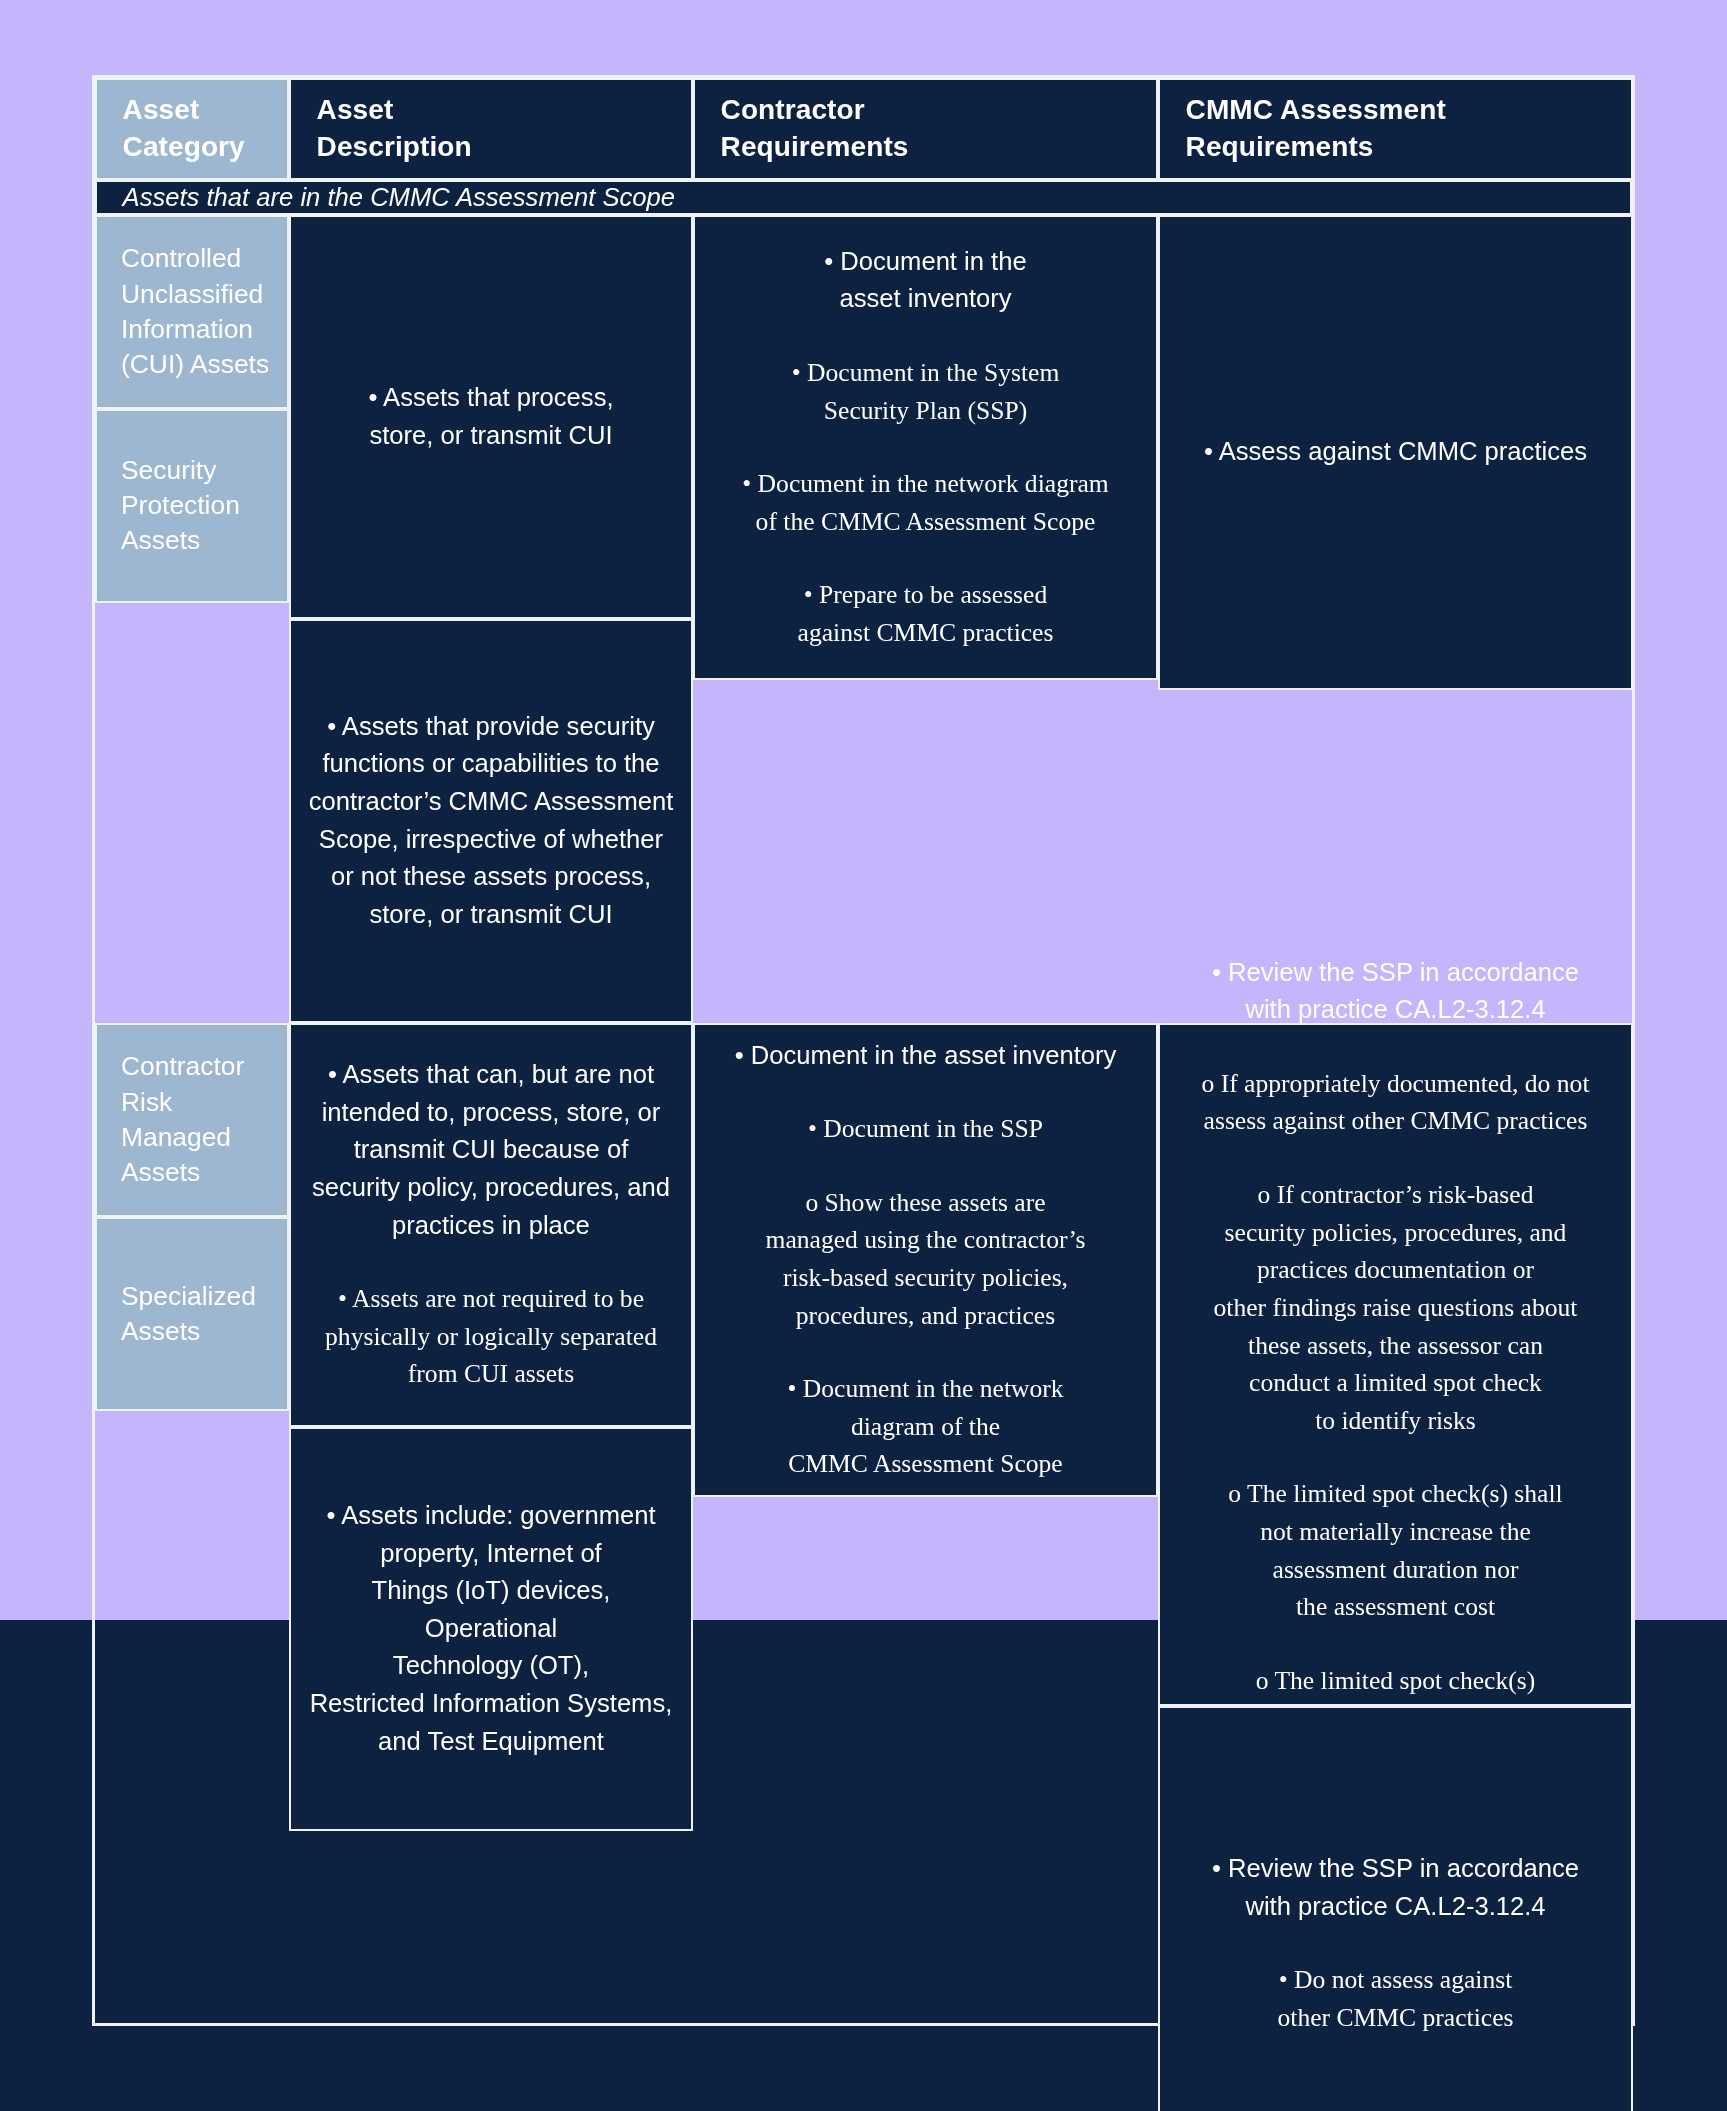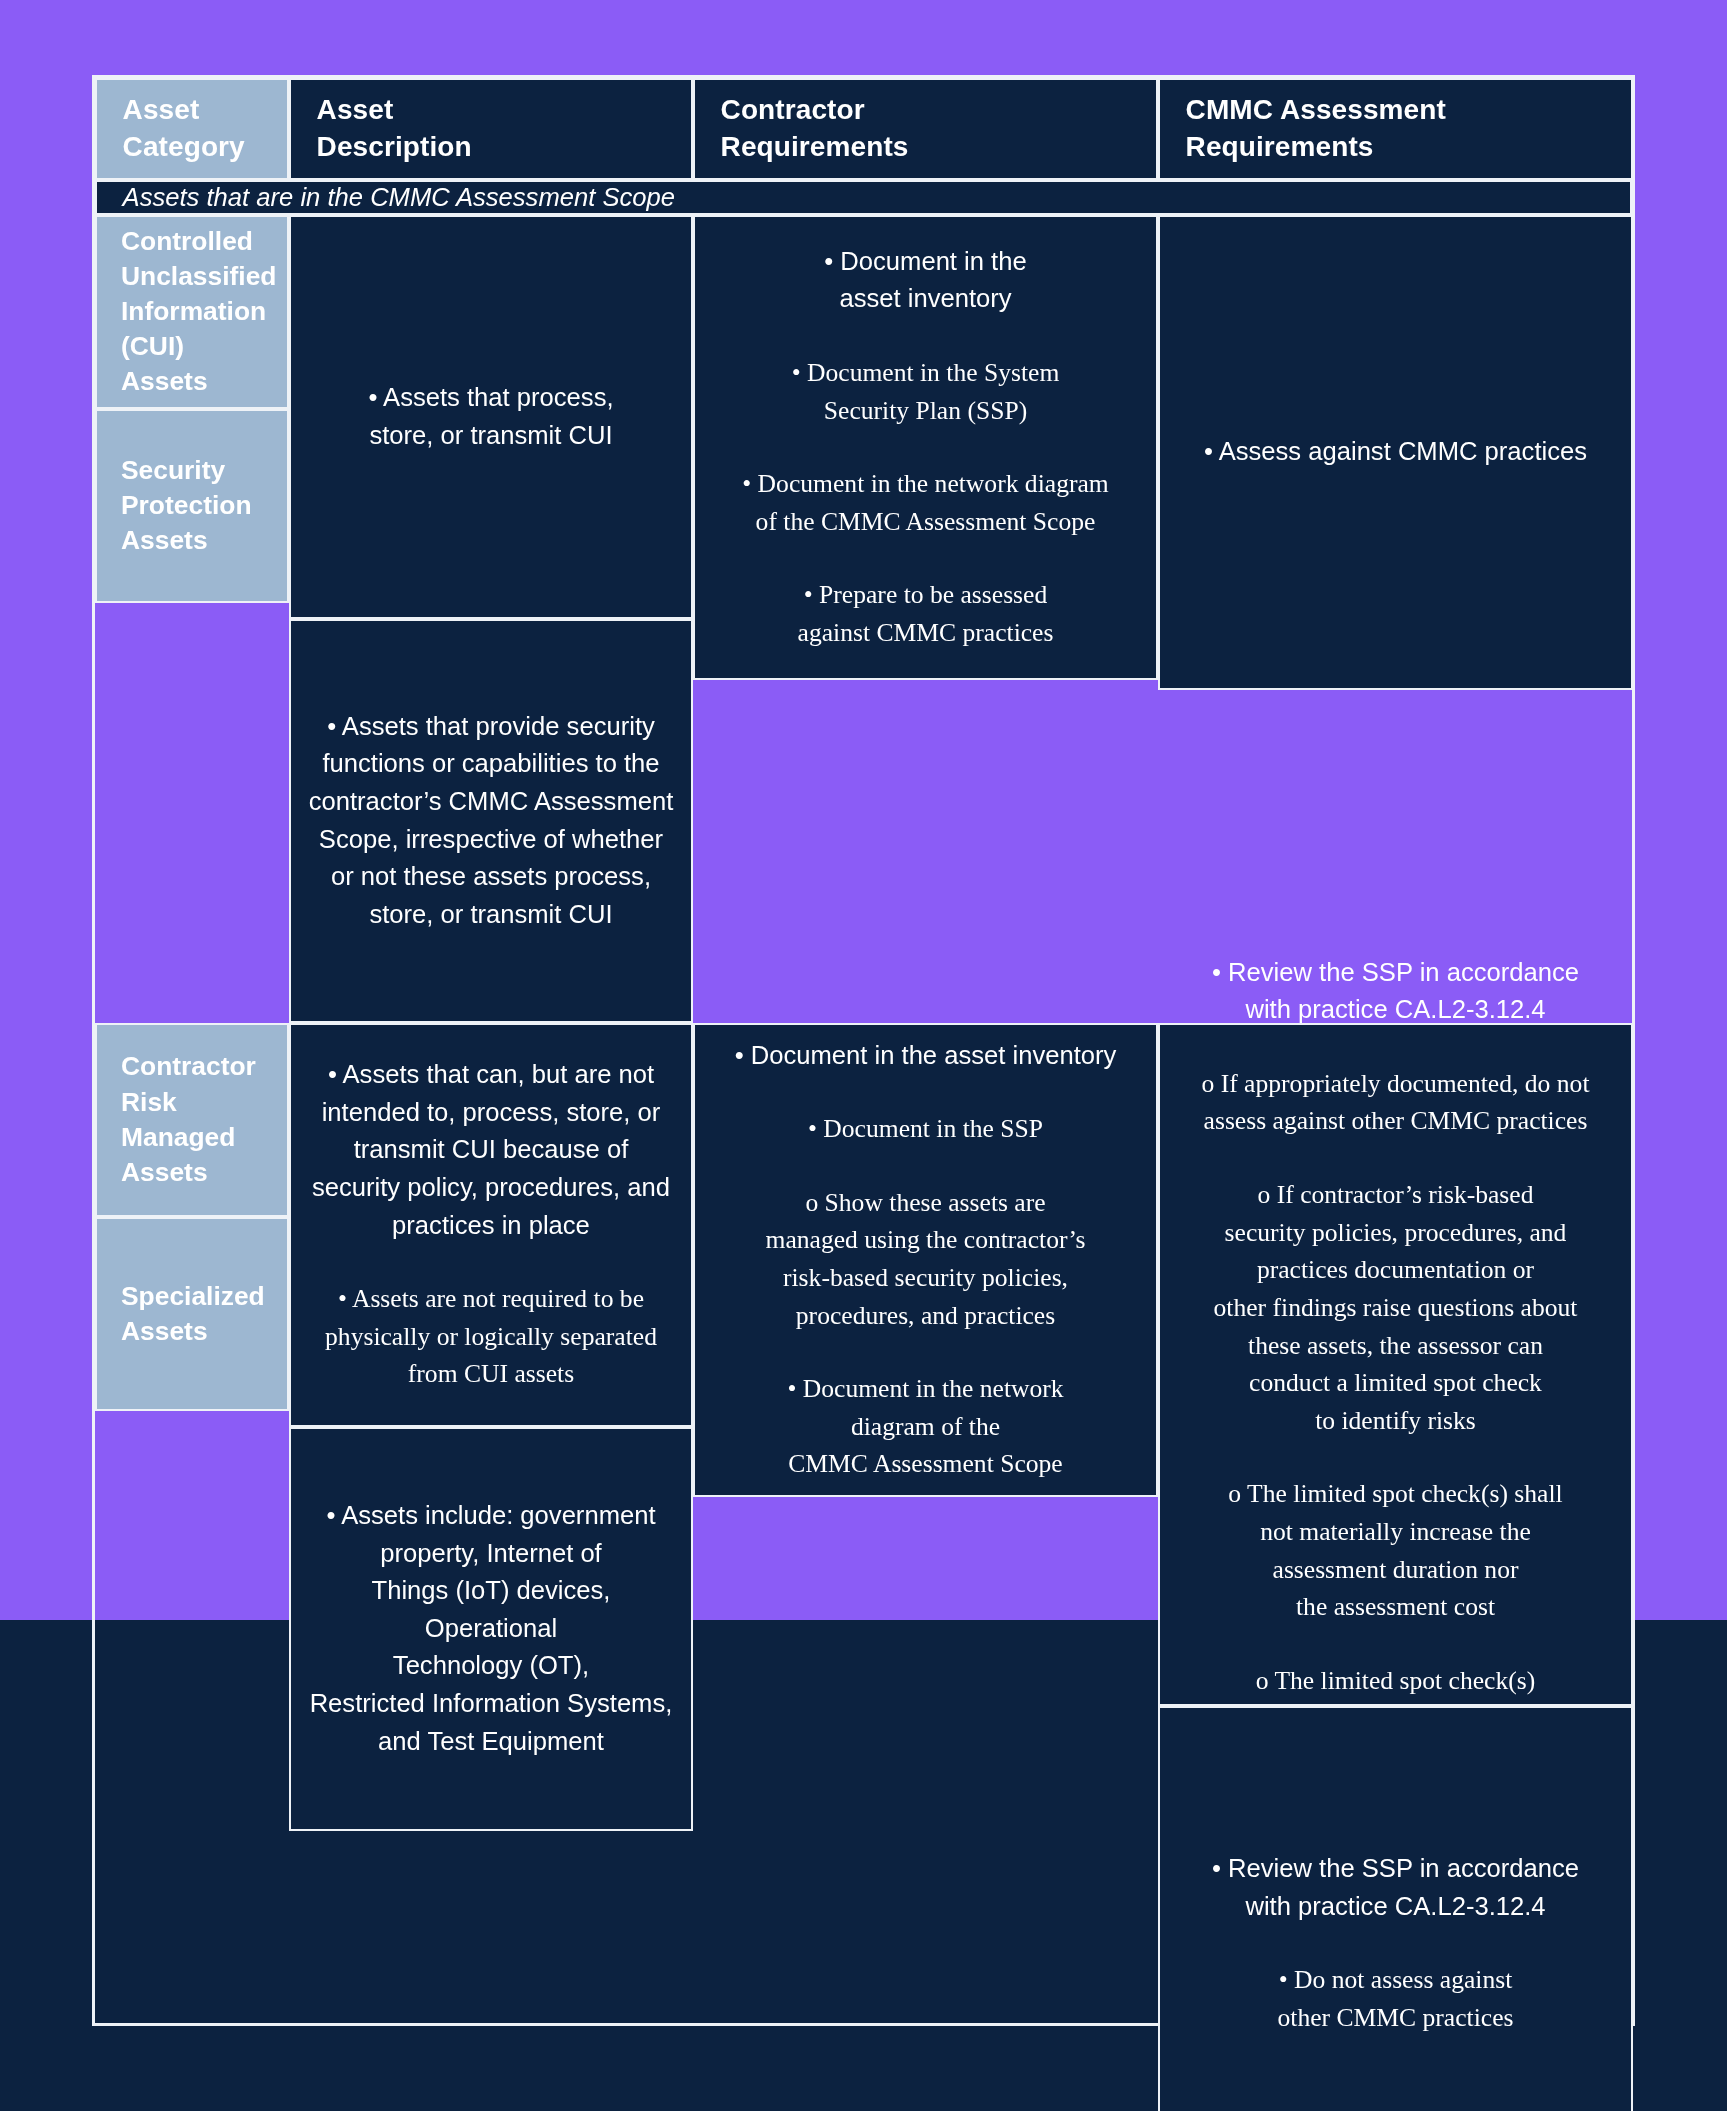--- a/index.html
+++ b/index.html
@@ -12,21 +12,21 @@
     height: 2112px;
     font-family: "Liberation Sans", sans-serif;
     color: #ffffff;
     overflow: hidden;
   }
 
   .page {
     position: relative;
     width: 1727px;
     height: 1620px;
-    background: #8b5cf6;
+    background: #c4b5fd;
     box-sizing: border-box;
   }
 
   .table-wrap {
     position: absolute;
     left: 92px;
     top: 75px;
     width: 1543px;
     height: 1951px;
     border: 3.4px solid #eef2f7;
@@ -102,21 +102,21 @@
   .banner-text {
     font-size: 25.6px;
     font-style: italic;
     font-weight: normal;
     line-height: 1.2;
   }
 
   
   .cat-text {
     font-size: 26.4px;
-    font-weight: bold;
+    font-weight: normal;
     line-height: 1.33;
     color: #ffffff;
     white-space: pre-line;
     text-align: left;
   }
 
   .body-text {
     font-size: 25.6px;
     line-height: 1.47;
     color: #ffffff;

